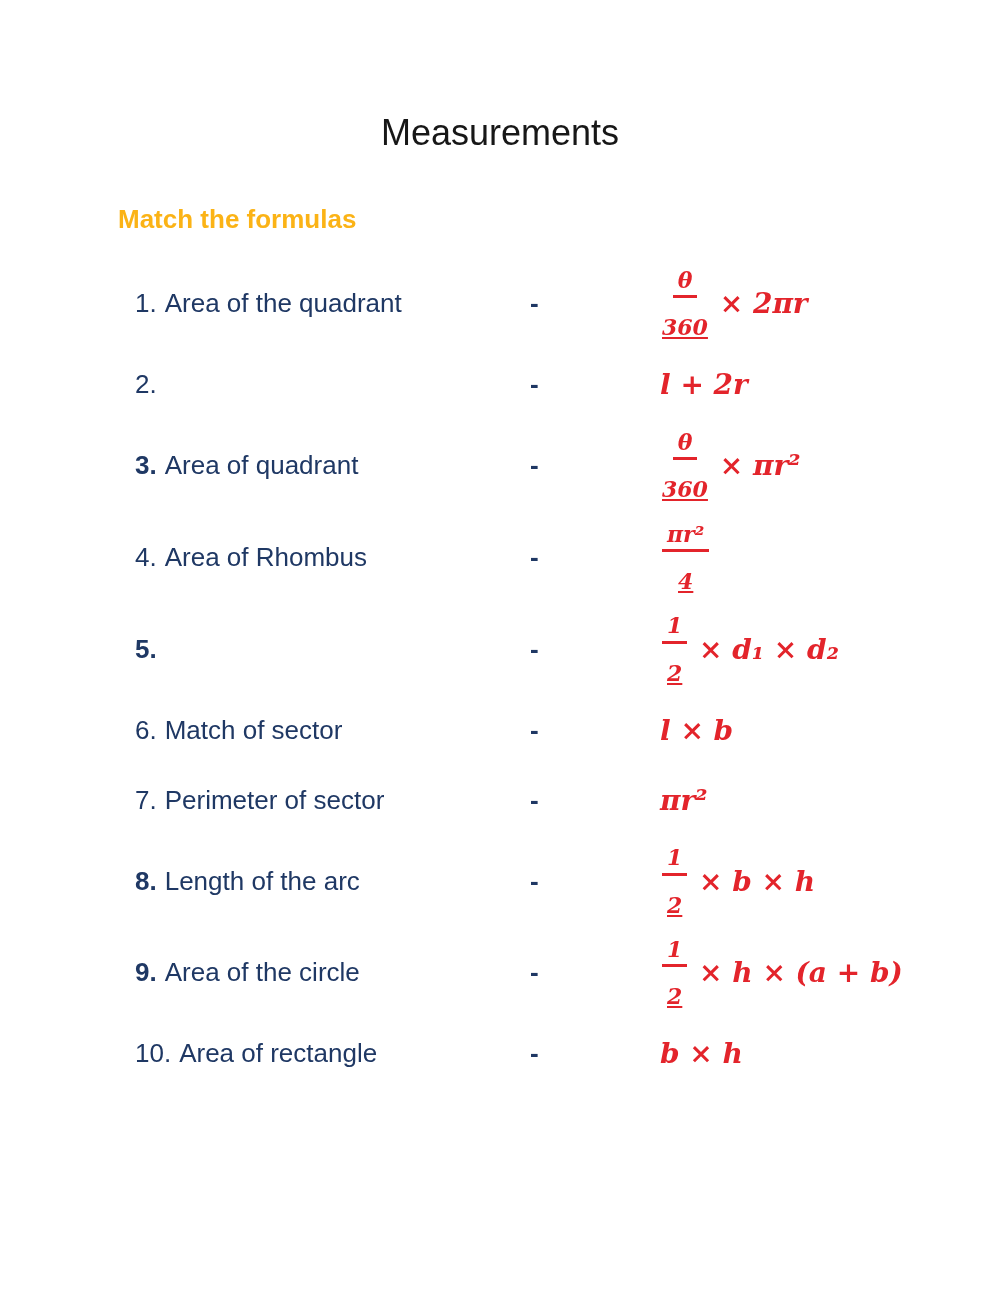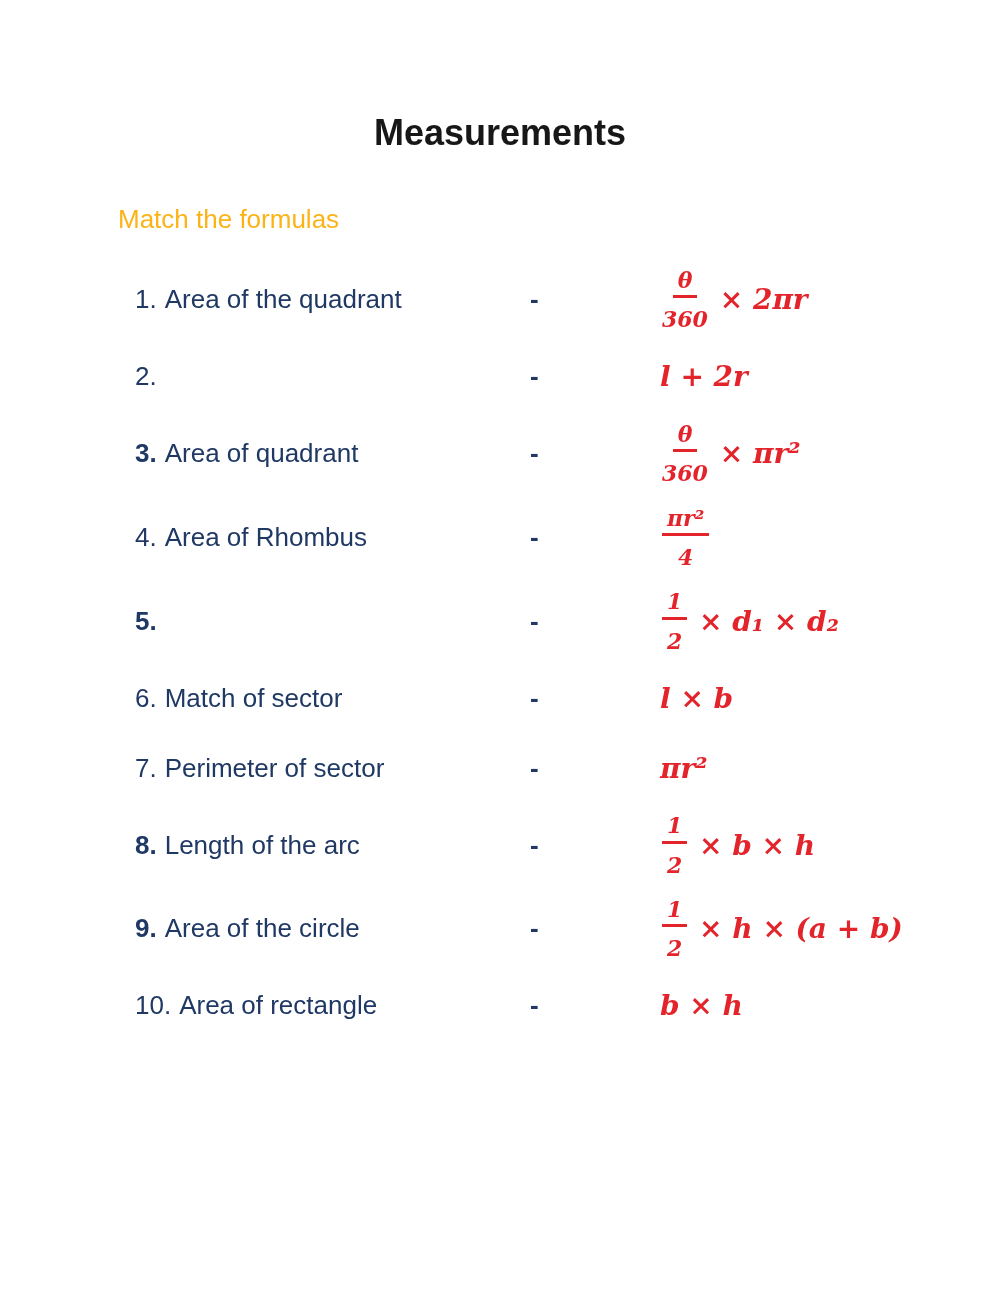--- a/index.html
+++ b/index.html
@@ -2,24 +2,24 @@
 <html style="--navy: #1F3864; --red: #E3242B; --gold: #FBB316; --title-color: #171717; --page-bg: #FFFFFF;"><head>
 <meta charset="utf-8">
 <style>
   html,body{margin:0;padding:0;background:#ffffff;}
   .page{
     width:1000px;height:1291px;background:var(--page-bg,#ffffff);
     font-family:"Liberation Sans",sans-serif;position:relative;overflow:hidden;
   }
   .title{
     margin:0;padding-top:112px;text-align:center;
-    font-size:36px;font-weight:bold;color:var(--title-color,#171717);
+    font-size:36px;font-weight:normal;color:var(--title-color,#171717);
   }
   .subheading{
-    margin:50px 0 0 118px;font-size:26px;font-weight:normal;
+    margin:50px 0 0 118px;font-size:26px;font-weight:bold;
     color:var(--gold,#FBB316);
   }
   .list{margin:26px 0 0 135px;width:820px;}
   .row{display:flex;align-items:center;min-height:64px;margin-bottom:6px;}
   .item-text{
     flex:0 0 395px;color:var(--navy,#1F3864);font-size:26px;
     display:flex;align-items:baseline;
   }
   .num{font-weight:normal;}
   .num.bold{font-weight:bold;}
@@ -32,21 +32,21 @@
     display:flex;align-items:center;color:var(--red,#E3242B);
     font-family:"DejaVu Serif",serif;font-style:italic;font-weight:bold;
     font-size:28px;
   }
   .formula .t{white-space:pre;font-style:italic;}
   .frac{
     display:inline-flex;flex-direction:column;align-items:center;
     font-size:22px;line-height:1.2;margin:6px 2px;
   }
   .frac .fn{padding:0 5px 2px;border-bottom:3px solid currentColor;}
-  .frac .fd{padding-top:8px;}
+  .frac .fd{padding-top:16px;text-decoration:underline;}
 </style>
 </head>
 <body>
 
 <div class="page">
   <h1 class="title">Measurements</h1>
   <h2 class="subheading">Match the formulas</h2>
   <div class="list" id="match-list">
       <div class="row">
         <div class="item-text">

